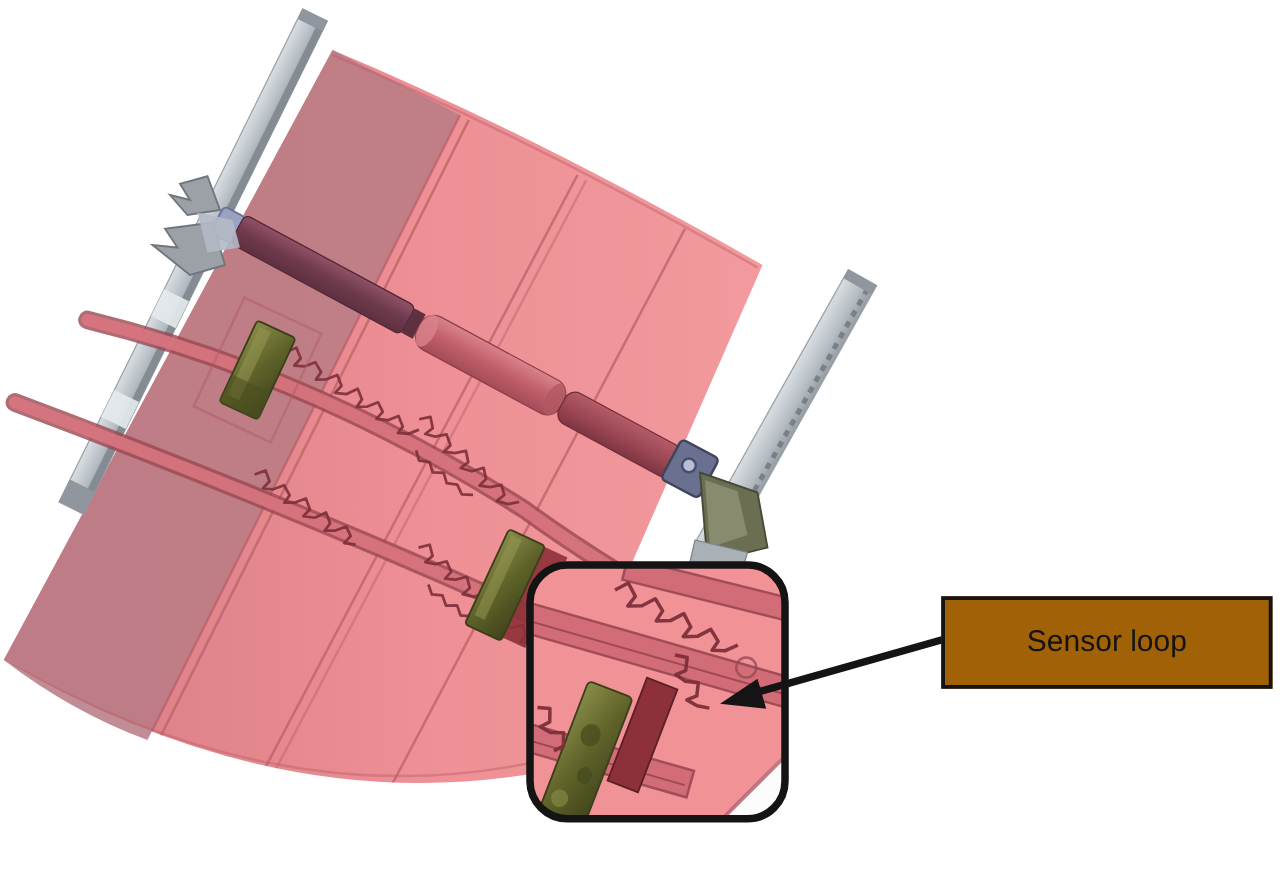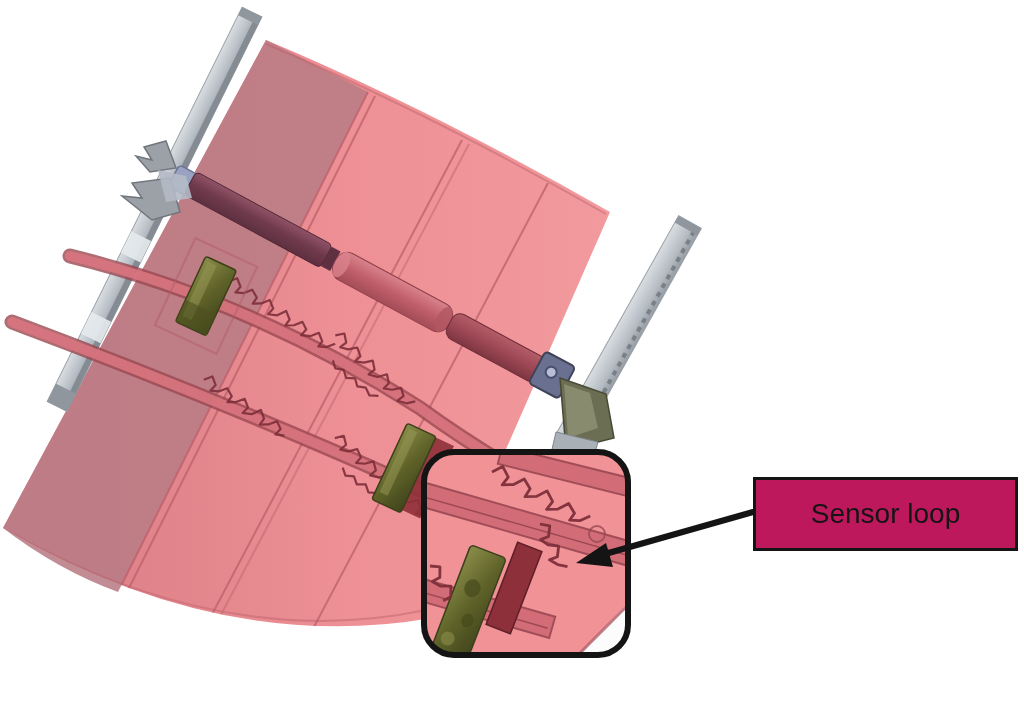--- a/index.html
+++ b/index.html
@@ -6,23 +6,23 @@
     --bg:#ffffff; --ink:#141414; --panel:#ee9095; --panelMauve:#b97c85; --seam:#bb5f6a;
     --tubeEdge:#9a4750; --tubeCore:#d9767f; --wire:#7d2f3a; --olive:#646a2d; --patch:#8e3039;
     --railFace:#bcc3c9; --railEdge:#878e95; --bracketGray:#9ba1a7; --blue:#8e96b8; --insetBg:#f19297;
   }
   html,body{margin:0;padding:0;background:#fff;}
   .stage{position:relative;width:1024px;height:708px;background:var(--bg);overflow:hidden;
          font-family:"Liberation Sans",sans-serif;}
   .stage svg{position:absolute;left:0;top:0;}
   .label-box{
     position:absolute;left:753px;top:477px;width:259px;height:68px;
-    background:#be185d;border:3px solid var(--ink);
+    background:#a16207;border:3px solid var(--ink);
     display:flex;align-items:center;justify-content:center;
-    font-size:28px;color:var(--ink);letter-spacing:0px;white-space:nowrap;
+    font-size:24px;color:var(--ink);letter-spacing:0px;white-space:nowrap;
   }
   
   .panel{fill:url(#gradPanel);}
   .mauve{fill:var(--panelMauve);opacity:.88;}
   .seam{stroke:var(--seam);stroke-width:2;fill:none;opacity:.75;}
   .seamSoft{stroke:var(--seam);stroke-width:2;fill:none;opacity:.45;}
   .railFace{fill:url(#gradRail);stroke:#9aa1a8;stroke-width:1;}
   .railBand{fill:#e6eaed;opacity:.9;}
   .railCap{fill:#8f969d;}
   .railDots{stroke:#6f757b;stroke-width:4;stroke-dasharray:5 5;fill:none;opacity:.8;}

